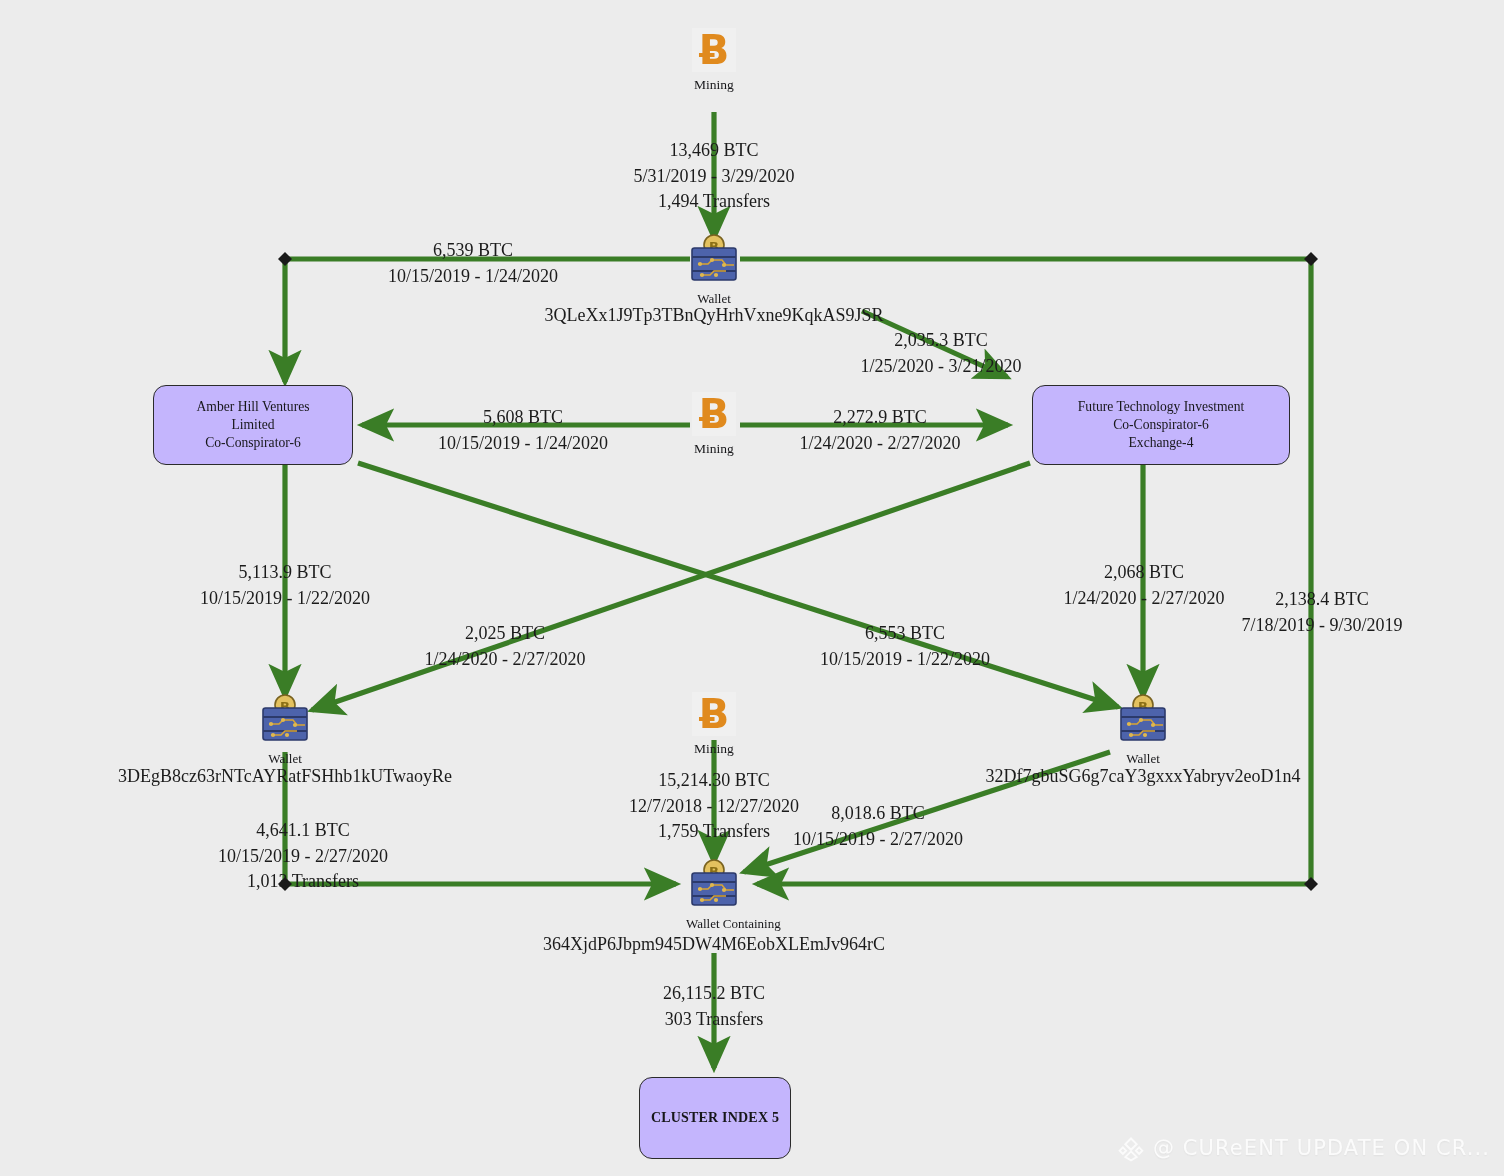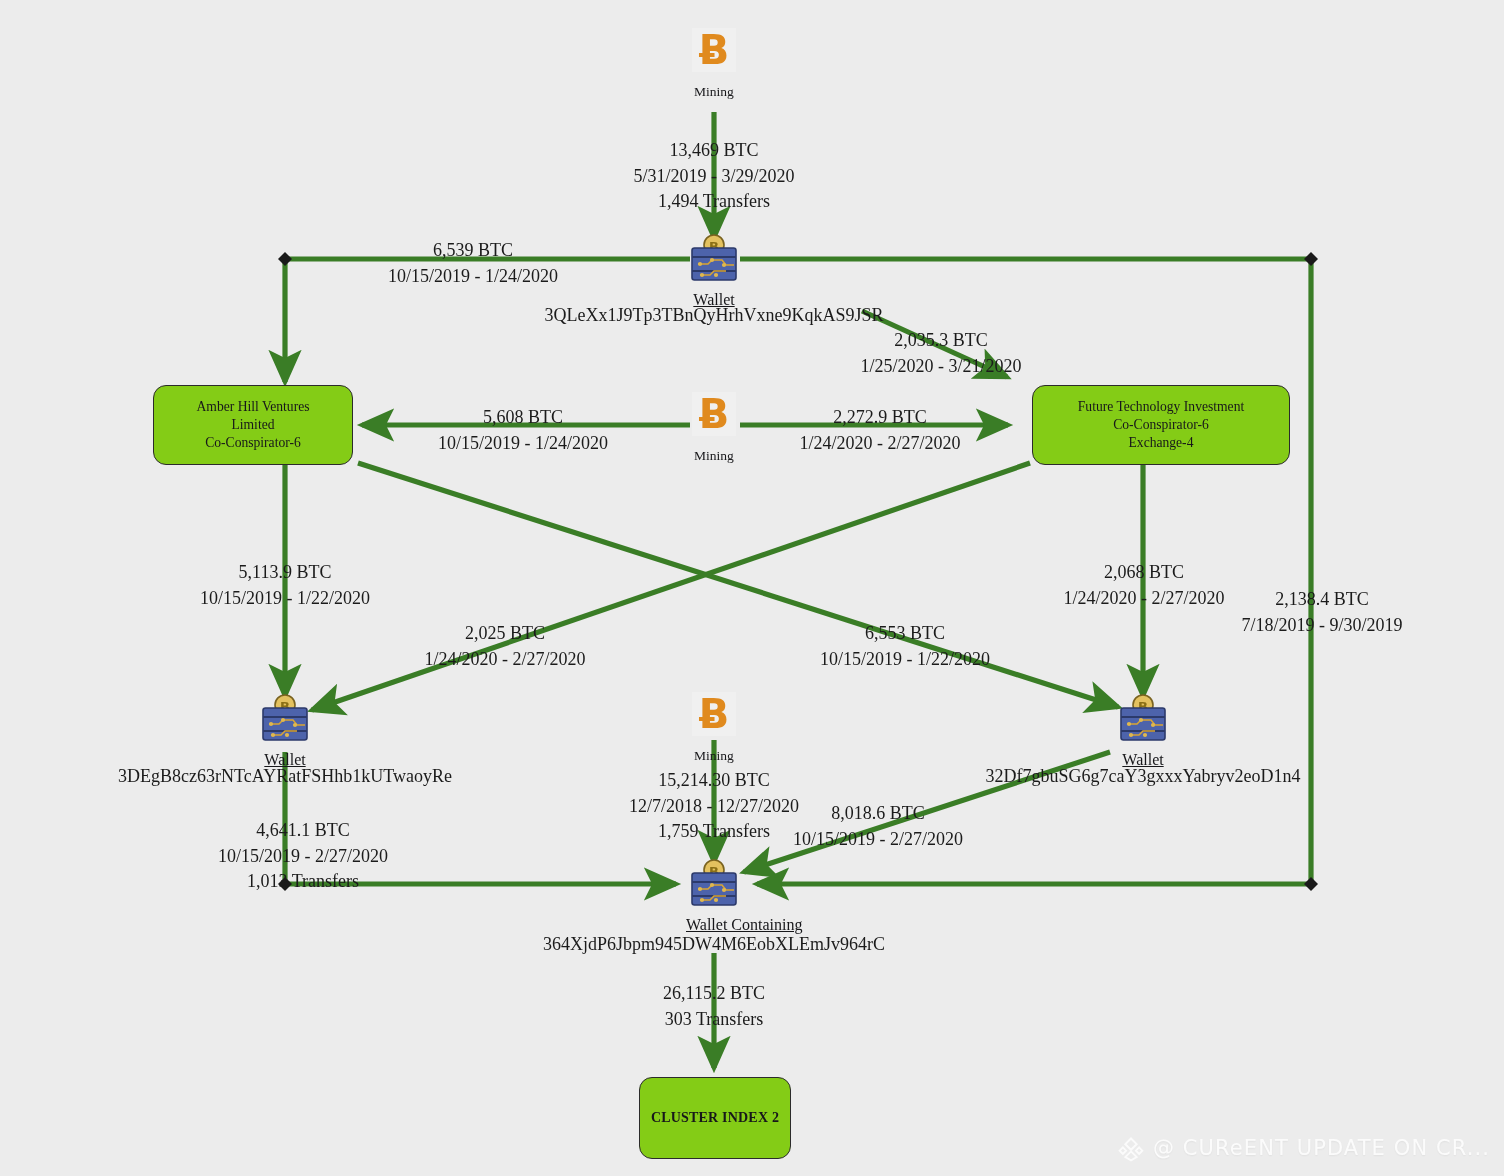--- a/index.html
+++ b/index.html
@@ -19,31 +19,31 @@
   .mining .glyph{
     width:44px;height:44px;margin:0 auto;
     background:#f0f0f0;
     color:#e08a1e;
     font-size:40px;line-height:44px;
     font-family:"DejaVu Sans",sans-serif;
     font-weight:bold;
     text-align:center;
   }
   .mining .cap{
-    font-size:13.5px;color:#17171a;margin-top:12px;white-space:nowrap;
+    font-size:13.5px;color:#17171a;margin-top:5px;white-space:nowrap;
   }
 
   .walletnode{width:56px;text-align:center;}
-  .walletnode .cap{font-size:16px;color:#17171a;margin-top:1px;white-space:nowrap;text-decoration:underline;}
+  .walletnode .cap{font-size:13px;color:#17171a;margin-top:1px;white-space:nowrap;}
 
   .boxnode{
     position:absolute;
     border:1.3px solid #2b2b2b;
     border-radius:13px;
-    background:#84cc16;
+    background:#c4b5fd;
     box-sizing:border-box;
     display:flex;flex-direction:column;
     align-items:center;justify-content:center;
     font-size:13.6px;color:#17171a;line-height:1.32;
   }
   .boxnode.cluster{font-weight:bold;font-size:14px;letter-spacing:.2px;}
 
   
   .elabel{
     position:absolute;
@@ -216,21 +216,21 @@
       <circle cx="26" cy="26" r="2.1" fill="#e0b84e"></circle>
       <circle cx="38" cy="31" r="2.1" fill="#e0b84e"></circle>
       <circle cx="16" cy="41" r="2.1" fill="#e0b84e"></circle>
       <circle cx="30" cy="41" r="2.1" fill="#e0b84e"></circle>
     </svg>
     <div class="cap">Wallet Containing</div>
   </div>
   <div class="elabel" style="left:478px;top:932px;width:472px;">364XjdP6Jbpm945DW4M6EobXLEmJv964rC</div>
 
   <div class="boxnode cluster" style="left:639px;top:1077px;width:152px;height:82px;">
-    <div>CLUSTER INDEX 2</div>
+    <div>CLUSTER INDEX 5</div>
   </div>
 
   <div class="elabel" style="left:514px;top:138px;width:400px;">
     <div>13,469 BTC</div>
     <div>5/31/2019 - 3/29/2020</div>
     <div>1,494 Transfers</div>
   </div>
 
   <div class="elabel" style="left:313px;top:238px;width:320px;">
     <div>6,539 BTC</div>

